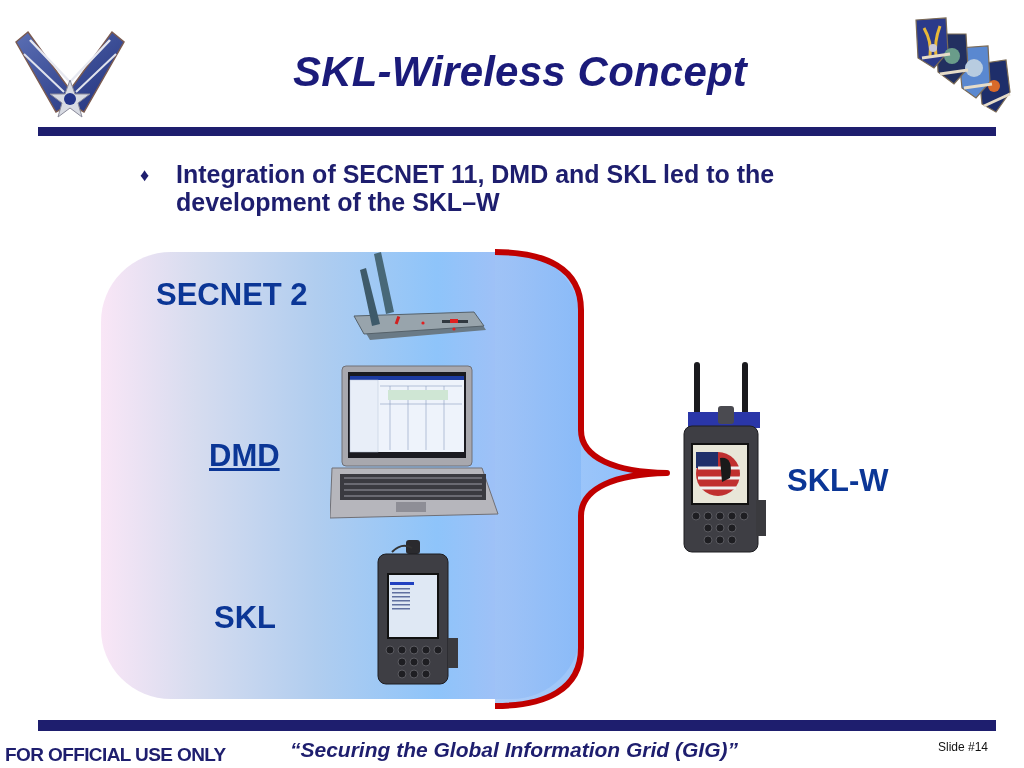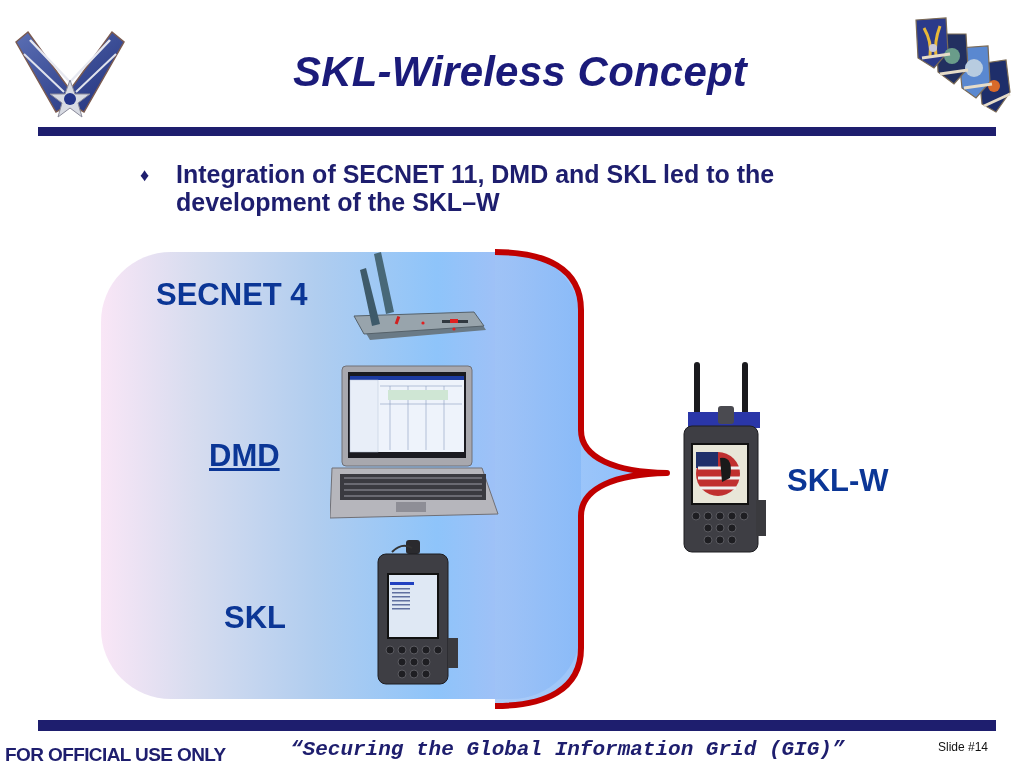--- a/index.html
+++ b/index.html
@@ -35,31 +35,31 @@
   .panel {
     left: 101px; top: 252px; width: 480px; height: 447px;
     border-radius: 70px;
     background: linear-gradient(to right, #f9e6f6 0%, #d6dcef 20%, #b0cdef 45%, #8ec4fa 70%, #a2c0f6 85%, #8bbcf5 100%);
   }
   .label {
     font-size: 31px; font-weight: bold; color: #0b3696; line-height: 36px;
   }
   .lbl-secnet { left: 156px; top: 277px; }
   .lbl-dmd { left: 209px; top: 438px; text-decoration: underline; }
-  .lbl-skl { left: 224px; top: 600px; }
+  .lbl-skl { left: 214px; top: 600px; }
   .lbl-sklw { left: 787px; top: 463px; }
 
   
   .footer-left {
     left: 5px; top: 744px; font-size: 19px; font-weight: bold; color: #1e1e6e;
     letter-spacing: -0.6px;
     text-align: center;
   }
   .footer-center {
-    left: 290px; top: 738px; font-family: Liberation Mono, monospace;
+    left: 290px; top: 738px; font-family: Liberation Sans, sans-serif;
     font-style: italic; font-weight: bold; font-size: 21px; color: #1e1e6e;
   }
   .footer-right {
     left: 938px; top: 740px; font-size: 12px; color: #111111;
   }
 </style>
 </head>
 <body>
 
 <div class="abs" style="left:12px;top:20px;width:116px;height:104px;">
@@ -110,21 +110,21 @@
   <defs>
     <linearGradient id="brfill" x1="0" y1="0" x2="1" y2="0">
       <stop offset="0" stop-color="#9fc3f6"></stop>
       <stop offset="1" stop-color="#74b2fb"></stop>
     </linearGradient>
   </defs>
   <path d="M10 12 C60 12 96 28 96 70 L96 190 C96 218 130 232 182 233 C130 234 96 248 96 276 L96 408 C96 450 60 466 10 466 L10 12 Z" fill="url(#brfill)" opacity="0.85"></path>
   <path d="M10 12 C60 12 96 28 96 70 L96 190 C96 218 130 232 182 233 C130 234 96 248 96 276 L96 408 C96 450 60 466 10 466" fill="none" stroke="#c00000" stroke-width="6" stroke-linejoin="round"></path>
 </svg>
 
-<div class="abs label lbl-secnet">SECNET 4</div>
+<div class="abs label lbl-secnet">SECNET 2</div>
 <svg class="abs" style="left:348px;top:250px;" width="142" height="92" viewBox="0 0 142 92">
   <polygon points="10,70 130,68 138,80 22,90" fill="#6a7a86"></polygon>
   <polygon points="6,66 126,62 136,76 16,84" fill="#98a4ac" stroke="#55616a" stroke-width="1"></polygon>
   <polygon points="12,20 18,18 32,74 24,76" fill="#3e5a6a"></polygon>
   <polygon points="26,4 33,2 46,62 38,64" fill="#486878"></polygon>
   <rect x="48" y="66" width="3" height="8" fill="#d02020" transform="rotate(20 49 70)"></rect>
   <circle cx="75" cy="73" r="1.6" fill="#e02020"></circle>
   <rect x="94" y="70" width="26" height="3" fill="#303840"></rect>
   <rect x="102" y="69" width="8" height="4" fill="#e02020"></rect>
   <circle cx="106" cy="79" r="1.6" fill="#e02020"></circle>

